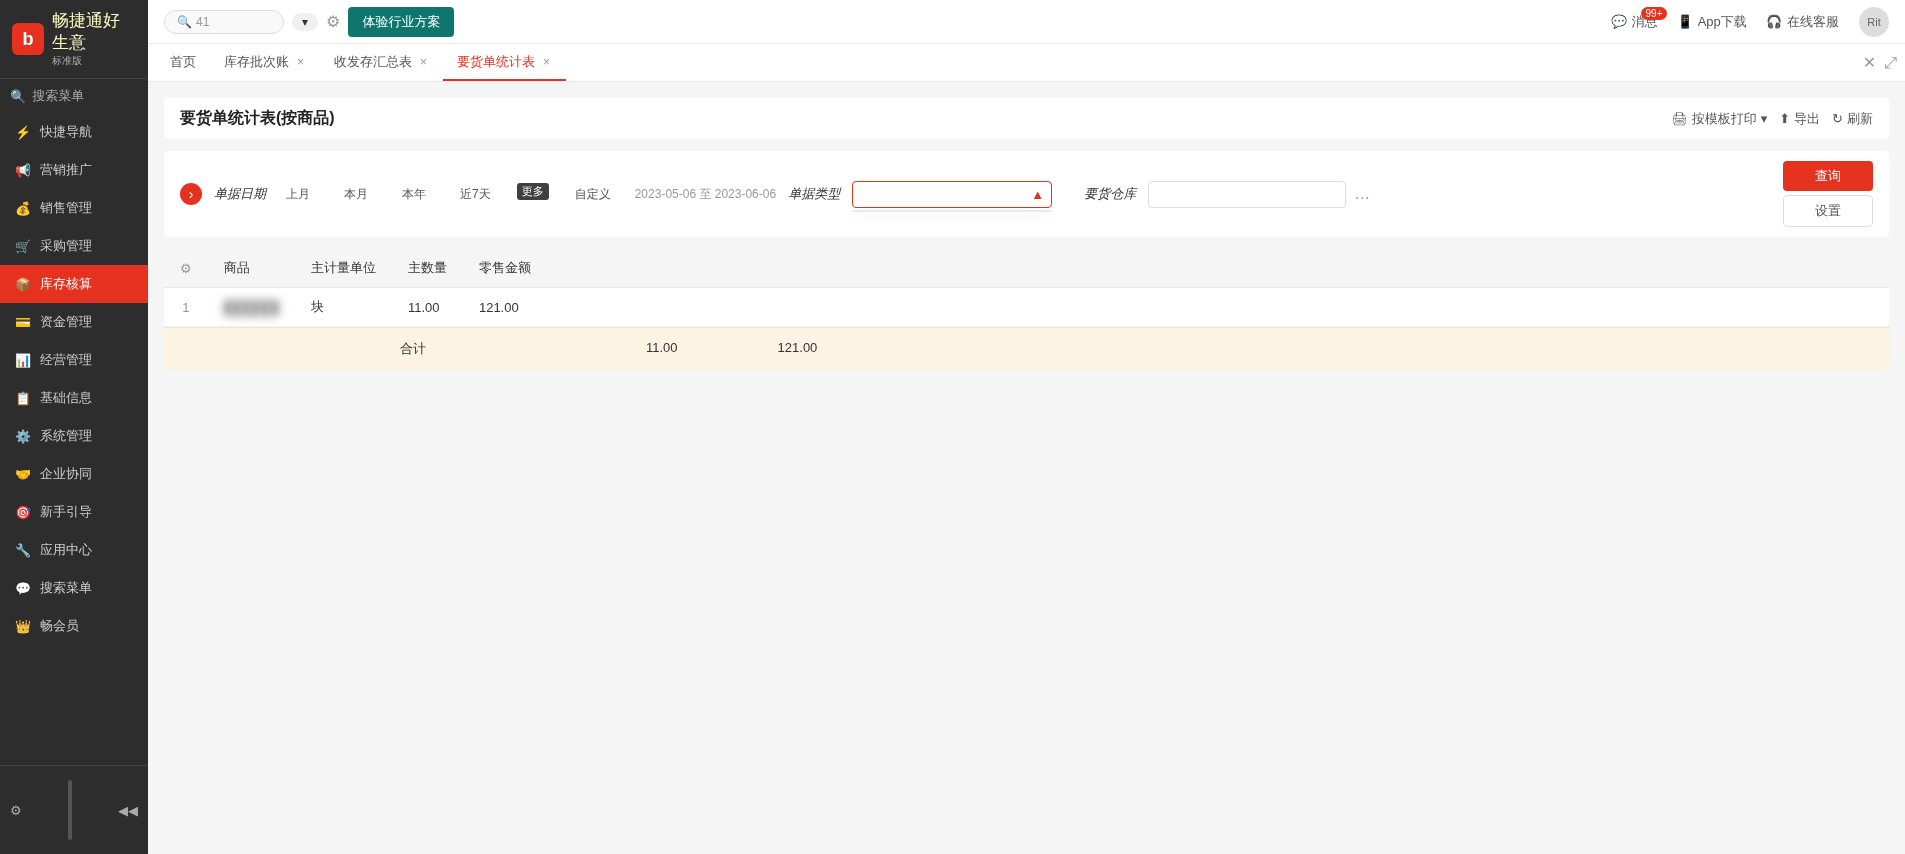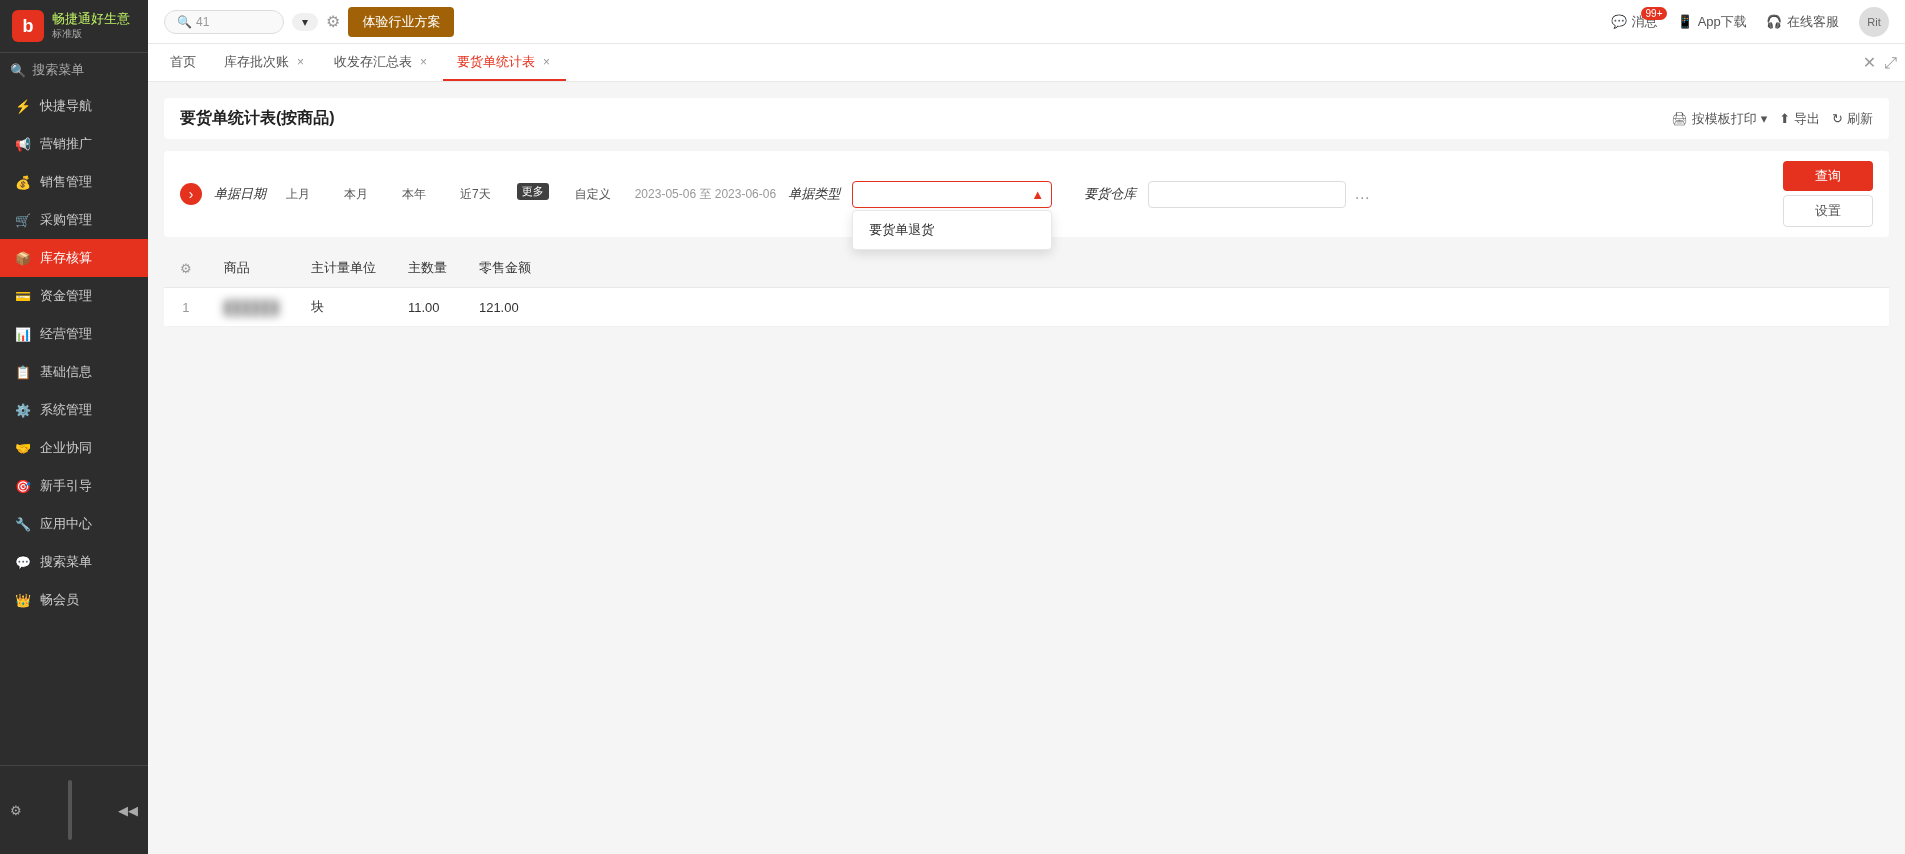--- a/index.html
+++ b/index.html
@@ -29,21 +29,21 @@
       border-radius: 6px;
       display: flex;
       align-items: center;
       justify-content: center;
       color: #fff;
       font-size: 18px;
       font-weight: bold;
       margin-right: 8px;
       flex-shrink: 0;
     }
-    .sidebar-logo-text { font-size: 13px; line-height: 1.3; color: #bef264; }
+    .sidebar-logo-text { font-size: 17px; line-height: 1.3; color: #fef9c3; }
     .sidebar-logo-sub { font-size: 10px; color: #aaa; }
     .sidebar-search {
       padding: 8px 10px;
       display: flex;
       align-items: center;
       color: #aaa;
       font-size: 13px;
       cursor: pointer;
       gap: 6px;
     }
@@ -94,21 +94,21 @@
       padding: 4px 12px;
       font-size: 12px;
       color: #999;
       display: flex;
       align-items: center;
       gap: 4px;
       min-width: 120px;
       background: #f9f9f9;
     }
     .topbar-industry-btn {
-      background: #a16207;
+      background: #0f766e;
       color: #fff;
       border: none;
       border-radius: 4px;
       padding: 6px 14px;
       font-size: 13px;
       cursor: pointer;
     }
     .topbar-right { display: flex; align-items: center; gap: 20px; color: #555; font-size: 13px; }
     .topbar-badge-btn {
       display: flex;
@@ -561,21 +561,20 @@
         <span class="filter-custom-btn">自定义</span>
       </div>
       <div class="filter-date-range">2023-05-06 至 2023-06-06</div>
 
       <span class="filter-label">单据类型</span>
       <div class="filter-type-group" style="position:relative;">
         <input class="filter-type-input" style="border-color: rgb(229, 50, 30);" value="">
         <span class="filter-type-arrow" style="position:absolute;right:8px;color:#e5321e;">▲</span>
 
         <div class="dropdown-menu" style="top:100%;left:0;margin-top:2px;">
-          <div class="dropdown-item">要货单退货</div>
         </div>
       </div>
 
       <span class="filter-label" style="margin-left:20px;">要货仓库</span>
       <div class="filter-warehouse-group">
         <input style="border: 1px solid rgb(221, 221, 221); border-radius: 4px; padding: 5px 10px; font-size: 13px; min-width: 180px;" value="">
         <span class="filter-more-btn">…</span>
       </div>
 
       <div class="filter-buttons">
@@ -603,16 +602,24 @@
               <span class="blurred">██████</span>
             </td>
             <td>块</td>
             <td>11.00</td>
             <td>121.00</td>
             <td></td>
           </tr>
         </tbody>
       </table>
 
+      <div class="table-footer">
+        <span style="width:220px;"></span>
+        <span>合计</span>
+        <div class="footer-vals">
+          <span style="margin-left:220px;">11.00</span>
+          <span>121.00</span>
+        </div>
+      </div>
     </div>
 
   </div>
 </div>
 
 </body></html>

